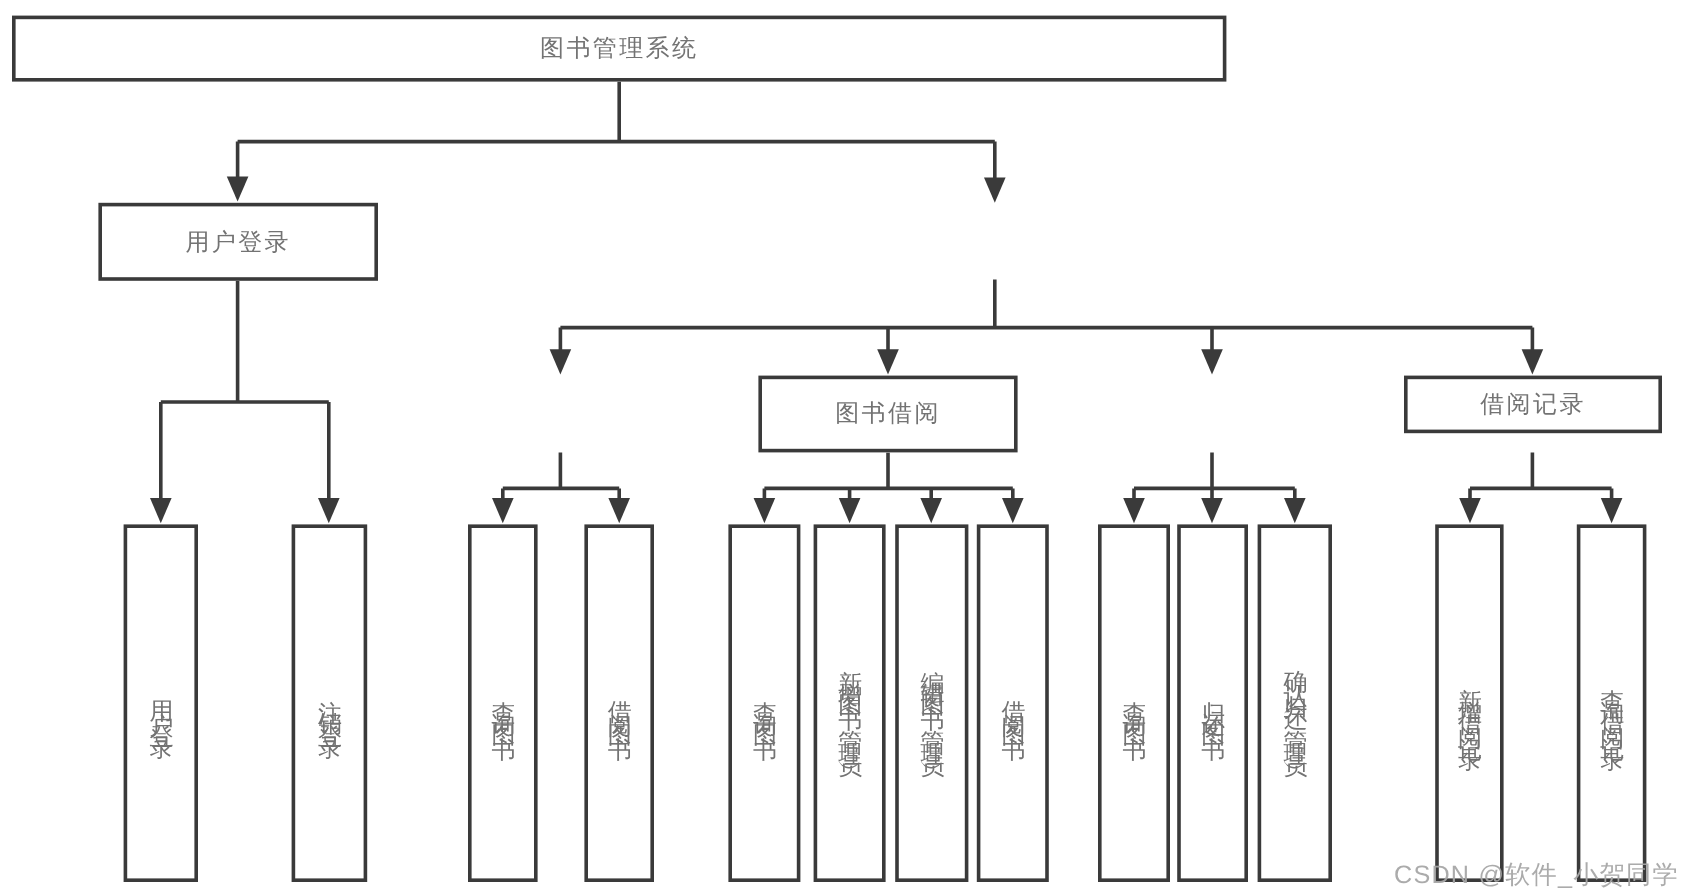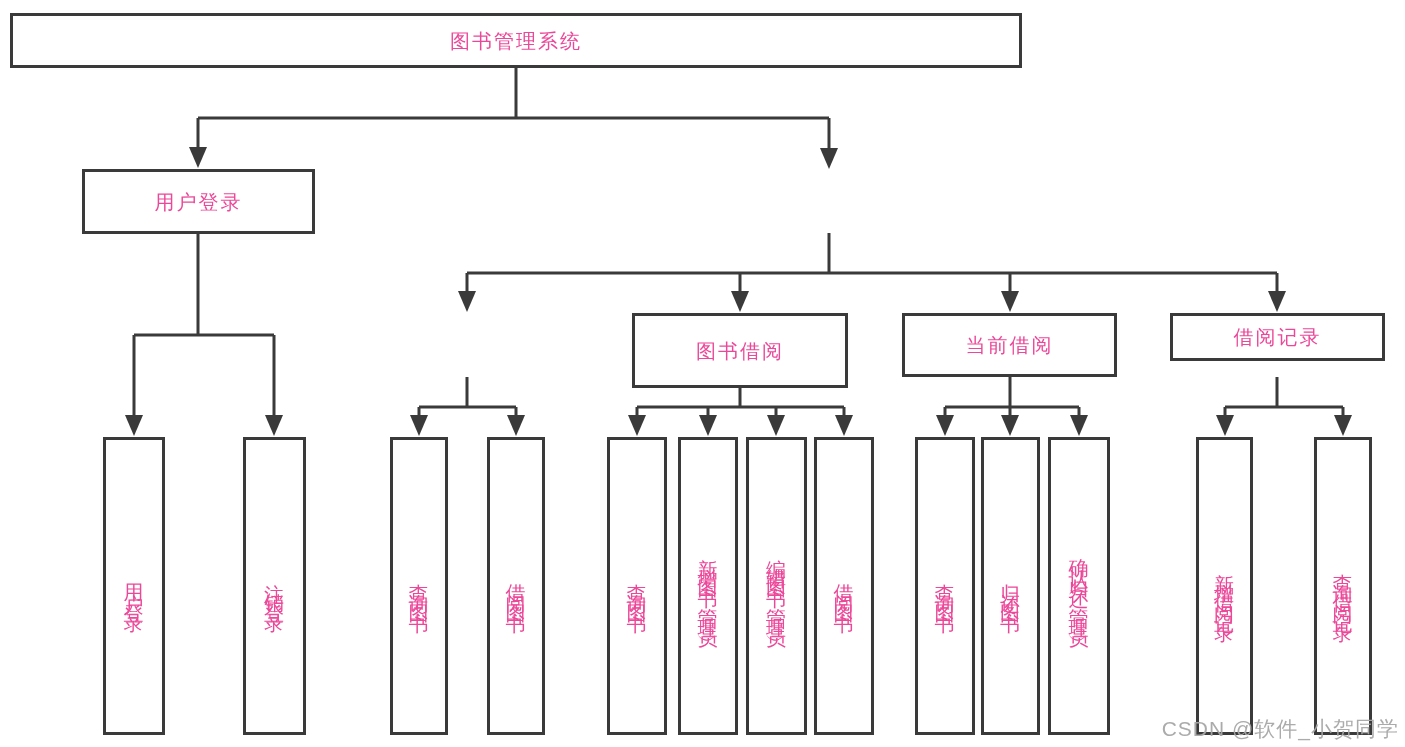--- a/index.html
+++ b/index.html
@@ -8,21 +8,21 @@
   .connectors{position:absolute;left:0;top:0;width:1405px;height:747px;}
   .node{
     position:absolute;
     box-sizing:border-box;
     border:3px solid #3a3a3a;
     background:#ffffff;
     display:flex;
     align-items:center;
     justify-content:center;
     font-size:20px;
-    color:#ec4899;
+    color:#737373;
     letter-spacing:2px;
     line-height:1;
     z-index:2;
   }
   .v-node{
     writing-mode:vertical-rl;
     text-orientation:mixed;
     letter-spacing:10px;
     padding-top:4px;
   }
@@ -80,22 +80,21 @@
       <polygon points="1070,415 1088,415 1079,436"></polygon>
       <polygon points="1216,415 1234,415 1225,436"></polygon>
       <polygon points="1334,415 1352,415 1343,436"></polygon>
     </g>
   </svg>
 
   <div class="node" style="left:10px;top:13px;width:1012px;height:55px;">图书管理系统</div>
 
   <div class="node" style="left:82px;top:169px;width:233px;height:65px;">用户登录</div>
 
-  <div class="node" style="left:632px;top:313px;width:216px;height:75px;">图书借阅</div>
-  <div class="node" style="left:902px;top:313px;width:215px;height:64px;">当前借阅</div>
+  <div class="node" style="left:632px;top:313px;width:216px;height:64px;">图书借阅</div>
   <div class="node" style="left:1170px;top:313px;width:215px;height:48px;">借阅记录</div>
 
   <div class="node v-node" style="left:103px;top:437px;width:62px;height:298px;">用户登录</div>
   <div class="node v-node" style="left:243px;top:437px;width:63px;height:298px;">注销登录</div>
 
   <div class="node v-node" style="left:390px;top:437px;width:58px;height:298px;">查询图书</div>
   <div class="node v-node" style="left:487px;top:437px;width:58px;height:298px;">借阅图书</div>
 
   <div class="node v-node" style="left:607px;top:437px;width:60px;height:298px;">查询图书</div>
   <div class="node v-node" style="left:678px;top:437px;width:60px;height:298px;">新增图书（管理员）</div>

